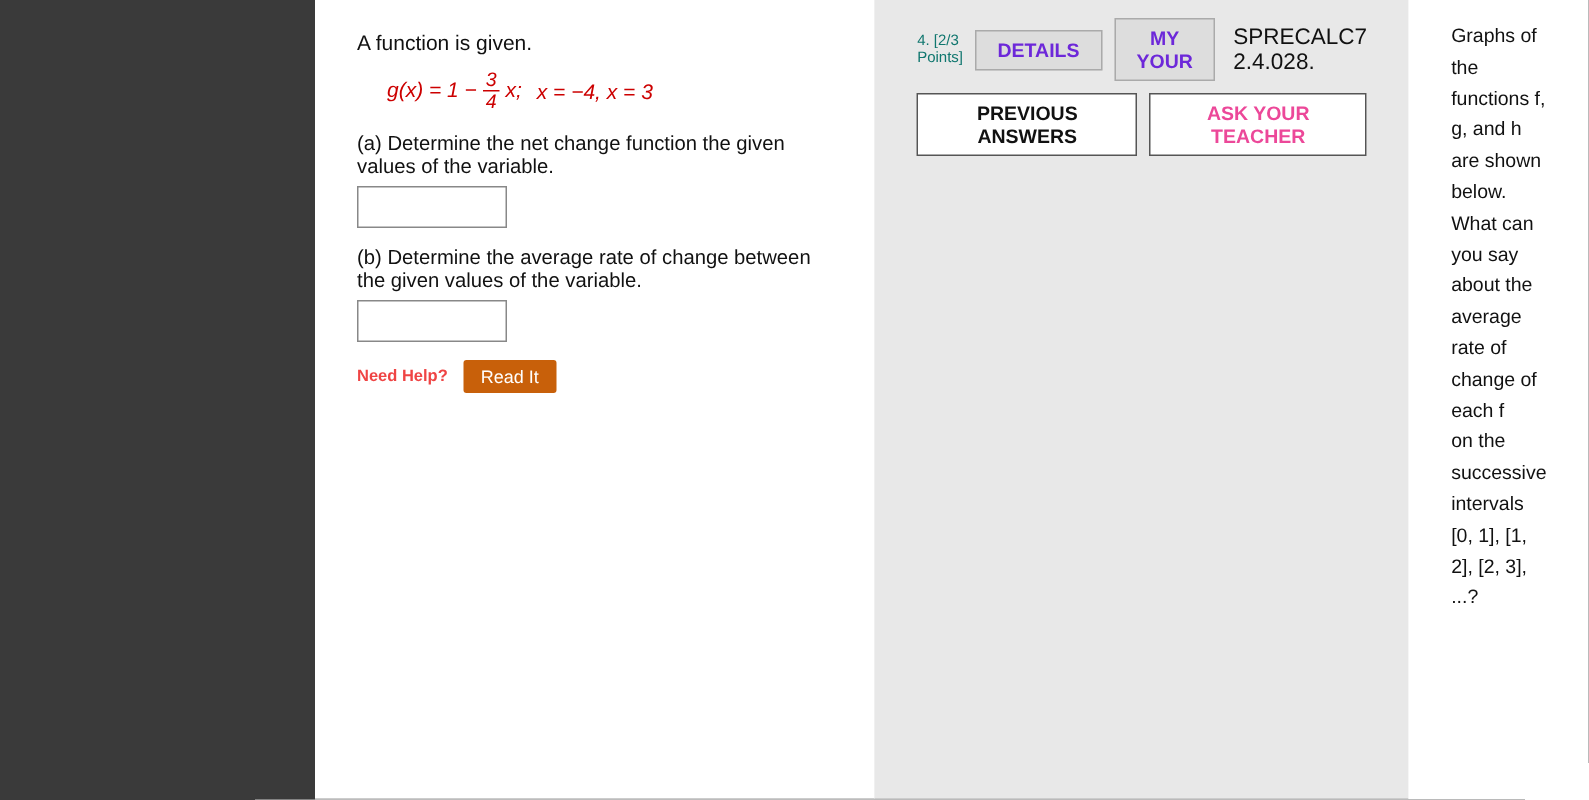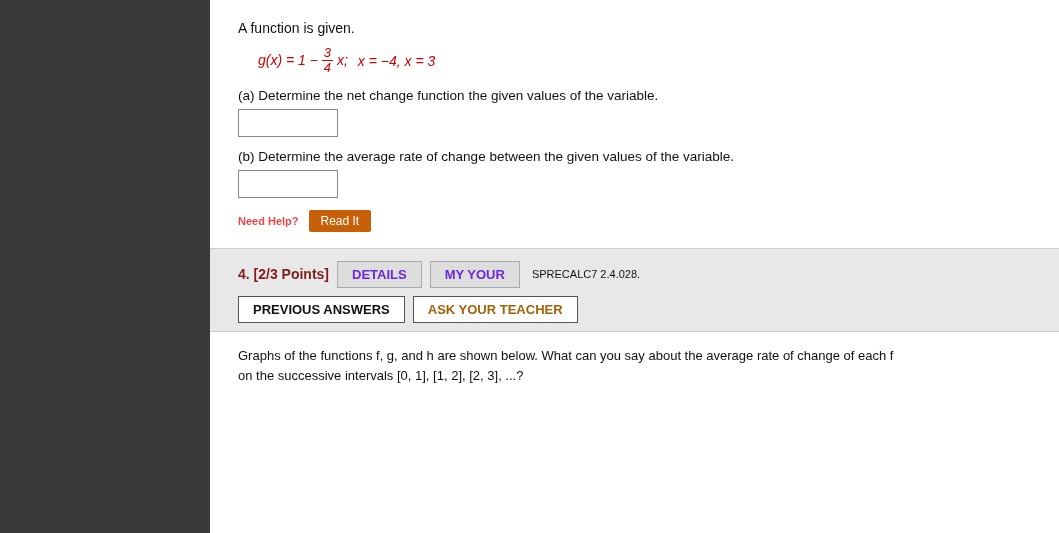--- a/index.html
+++ b/index.html
@@ -19,21 +19,21 @@
     .left-sidebar {
       width: 210px;
       background-color: #3a3a3a;
       flex-shrink: 0;
     }
 
     .main-content {
       flex: 1;
       background-color: #f0f0f0;
       display: flex;
-      flex-direction: column;
+      flex-direction: row;
       overflow: hidden;
     }
 
     .question-card {
       background-color: #ffffff;
       margin: 0;
       padding: 20px 28px 16px 28px;
       border-bottom: 1px solid #ccc;
     }
 
@@ -117,37 +117,37 @@
     }
 
     .points-row {
       display: flex;
       align-items: center;
       gap: 8px;
       margin-bottom: 8px;
     }
 
     .points-label {
-      font-size: 14px;
-      color: #7f1d1d;
-      font-weight: bold;
+      font-size: 10px;
+      color: #0f766e;
+      font-weight: normal;
     }
 
     .details-btn, .my-notes-btn {
       background-color: #ddd;
       color: #6d28d9;
       border: 1px solid #aaa;
       padding: 5px 14px;
       font-size: 13px;
       cursor: pointer;
       font-weight: bold;
     }
 
     .sprecalc-label {
-      font-size: 11px;
+      font-size: 15px;
       color: #111;
       margin-left: 4px;
     }
 
     .answers-row {
       display: flex;
       align-items: center;
       gap: 8px;
     }
 
@@ -156,21 +156,21 @@
       color: #111;
       border: 1.5px solid #555;
       padding: 5px 14px;
       font-size: 13px;
       cursor: pointer;
       font-weight: bold;
     }
 
     .ask-teacher-btn {
       background-color: #fff;
-      color: #a16207;
+      color: #ec4899;
       border: 1.5px solid #555;
       padding: 5px 14px;
       font-size: 13px;
       cursor: pointer;
       font-weight: bold;
     }
 
     .next-question-card {
       background-color: #ffffff;
       padding: 14px 28px;

